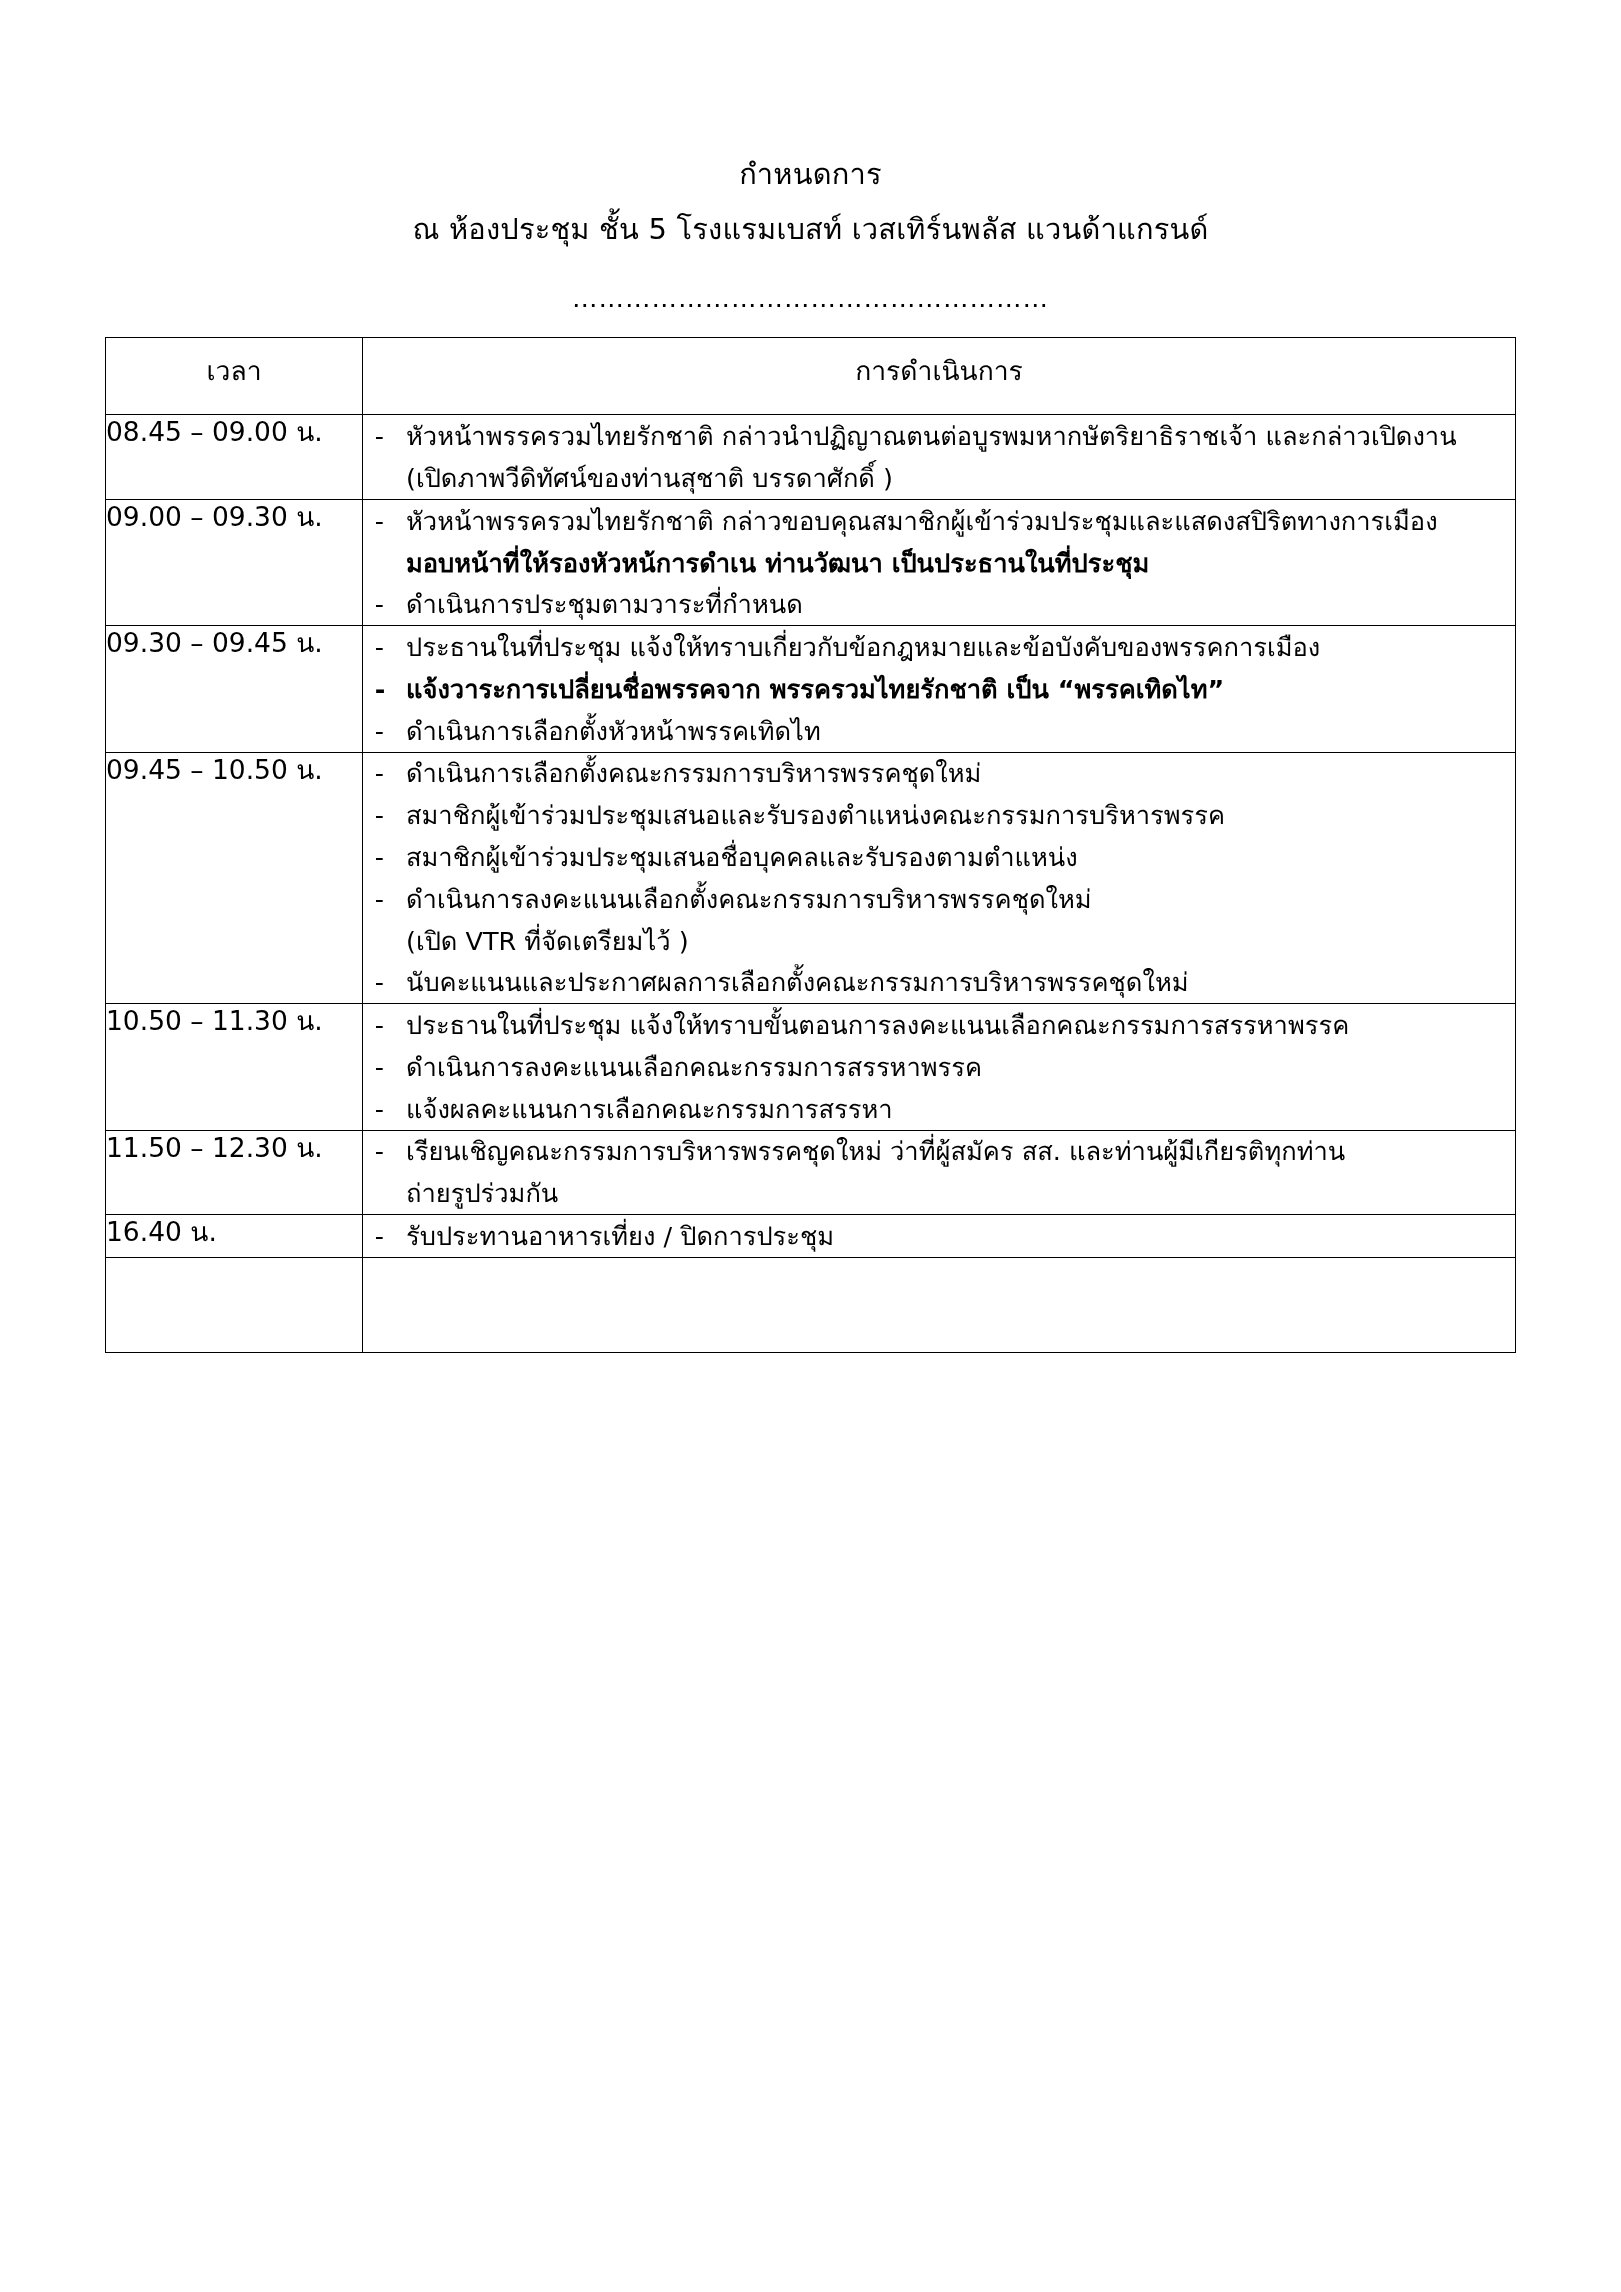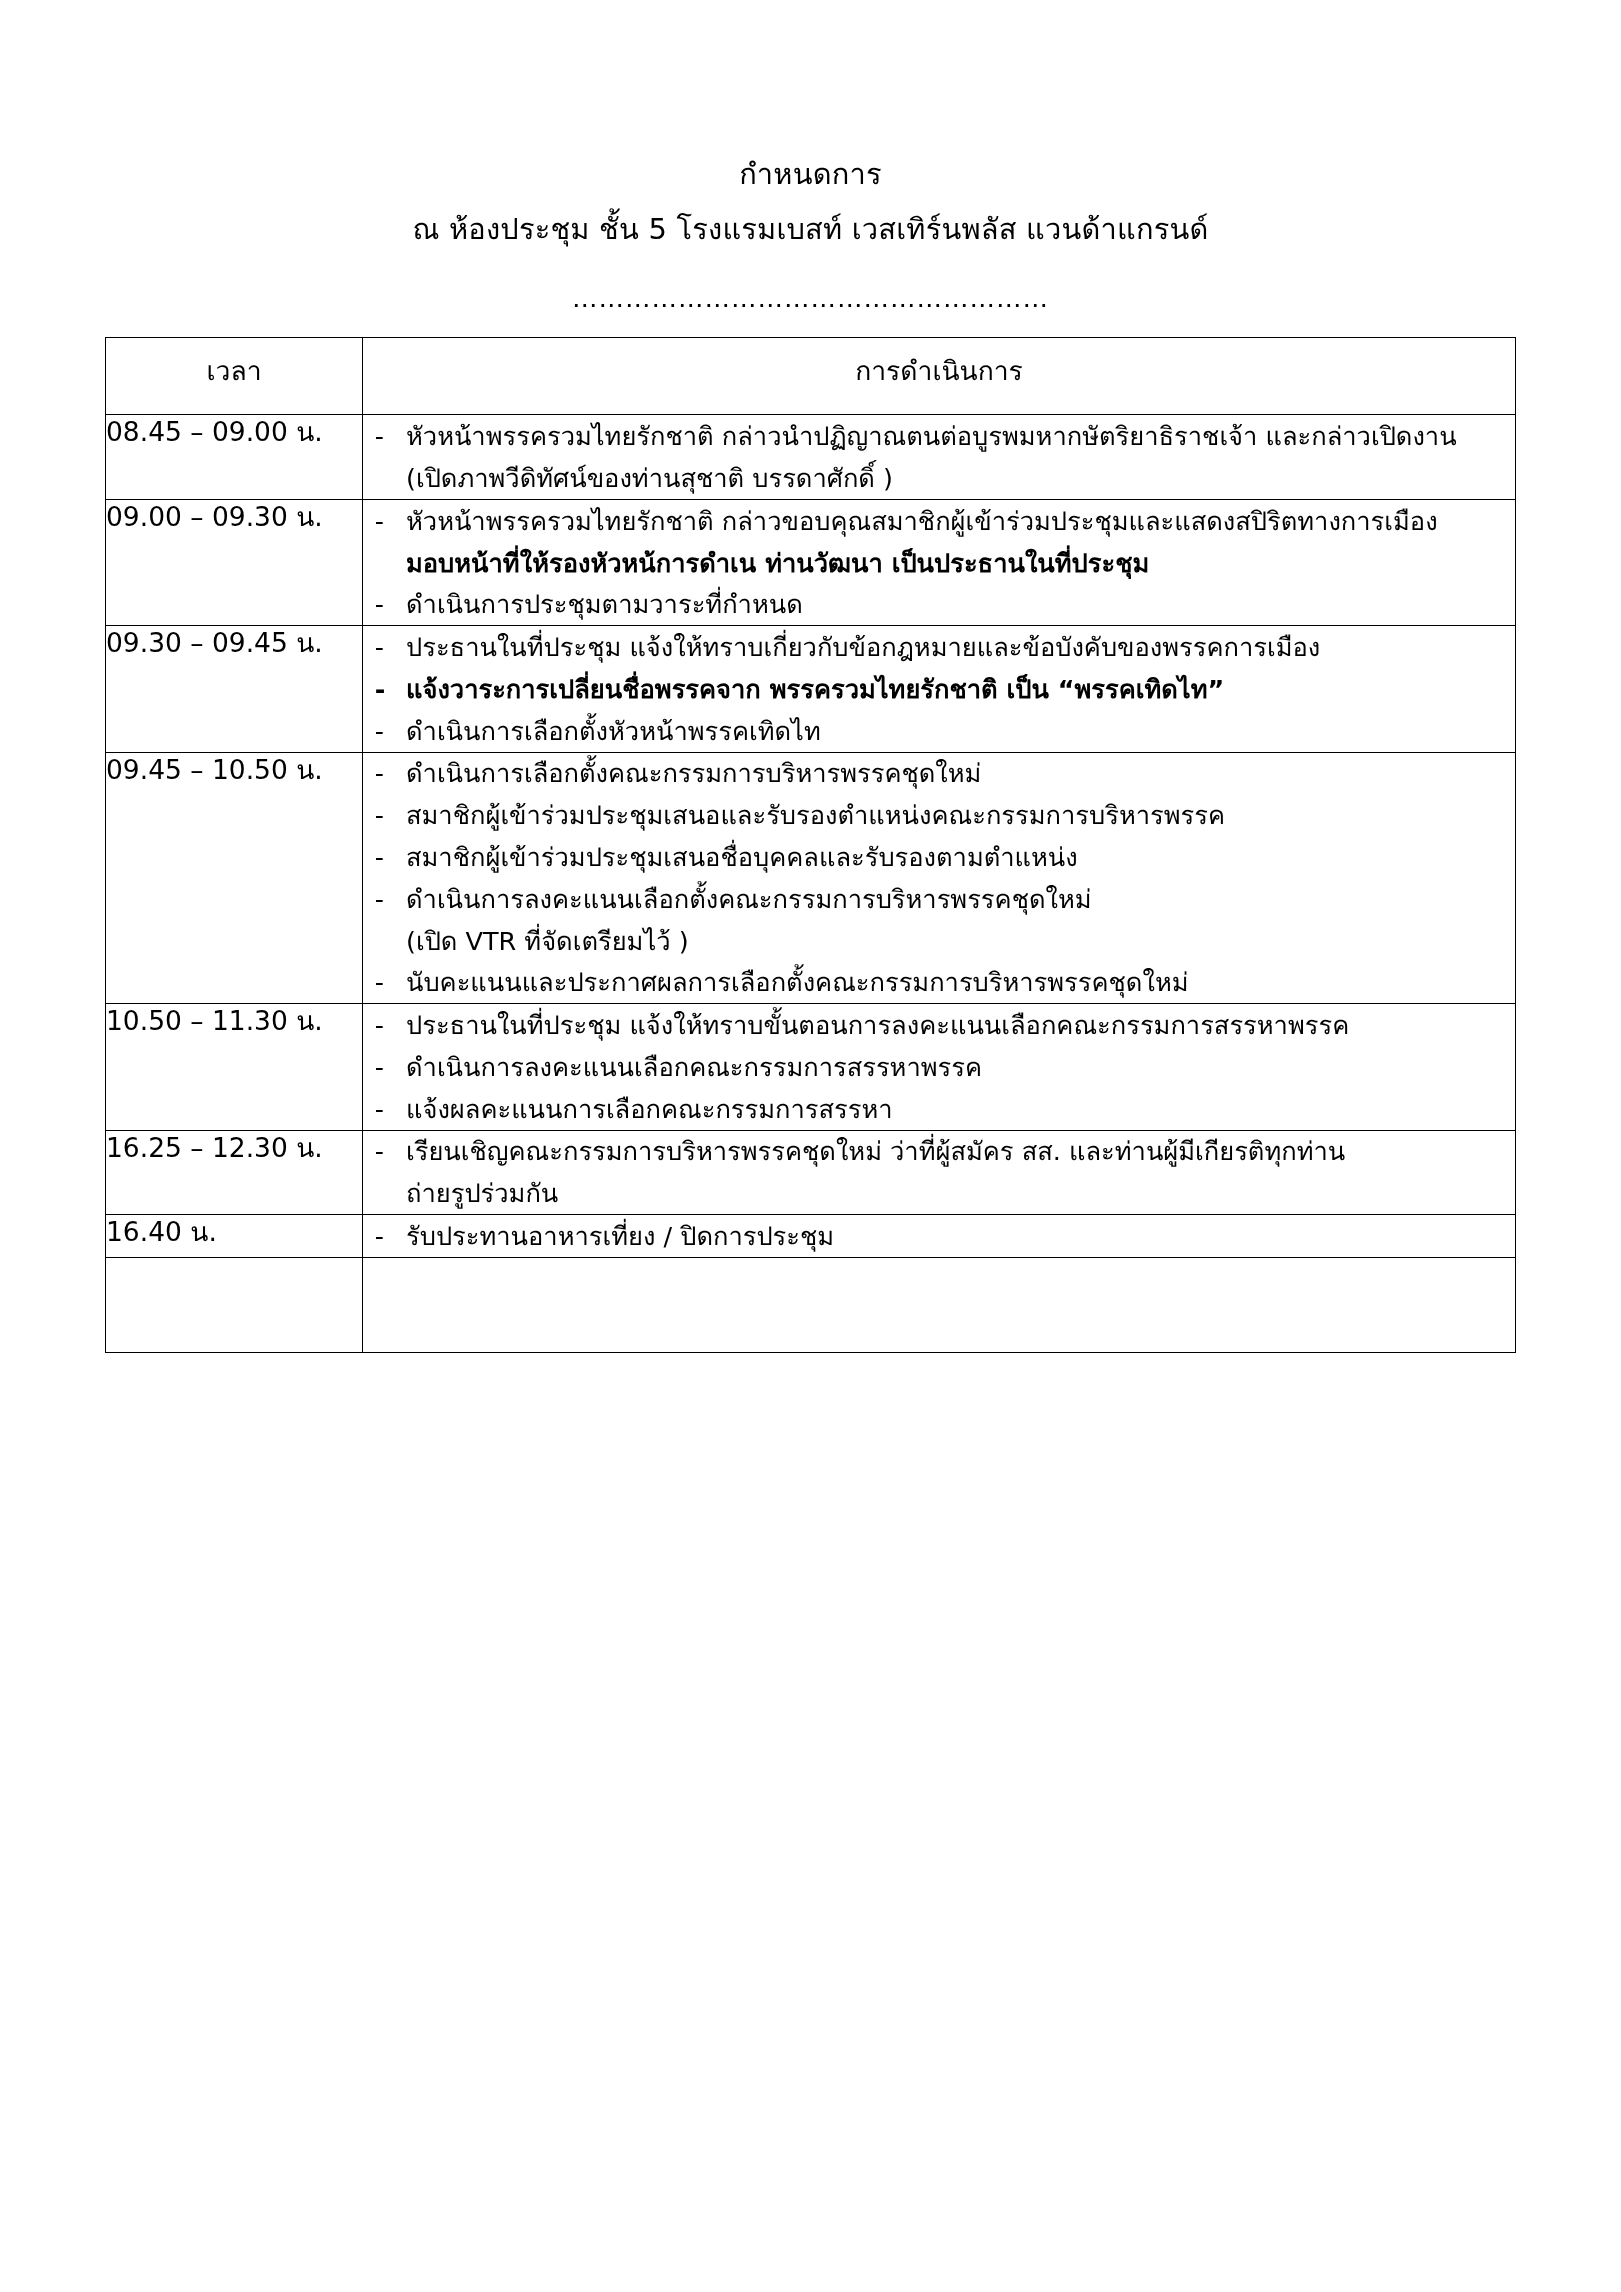--- a/index.html
+++ b/index.html
@@ -196,21 +196,21 @@
             <td class="time-cell">10.50 – 11.30 น.</td>
             <td class="act-cell">
               <ul class="acts">
                 <li class="dash">ประธานในที่ประชุม แจ้งให้ทราบขั้นตอนการลงคะแนนเลือกคณะกรรมการสรรหาพรรค</li>
                 <li class="dash">ดำเนินการลงคะแนนเลือกคณะกรรมการสรรหาพรรค</li>
                 <li class="dash">แจ้งผลคะแนนการเลือกคณะกรรมการสรรหา</li>
               </ul>
             </td>
           </tr>
           <tr>
-            <td class="time-cell">16.25 – 12.30 น.</td>
+            <td class="time-cell">11.50 – 12.30 น.</td>
             <td class="act-cell">
               <ul class="acts">
                 <li class="dash">เรียนเชิญคณะกรรมการบริหารพรรคชุดใหม่ ว่าที่ผู้สมัคร สส. และท่านผู้มีเกียรติทุกท่าน</li>
                 <li class="nodash">ถ่ายรูปร่วมกัน</li>
               </ul>
             </td>
           </tr>
           <tr>
             <td class="time-cell">16.40 น.</td>
             <td class="act-cell">

